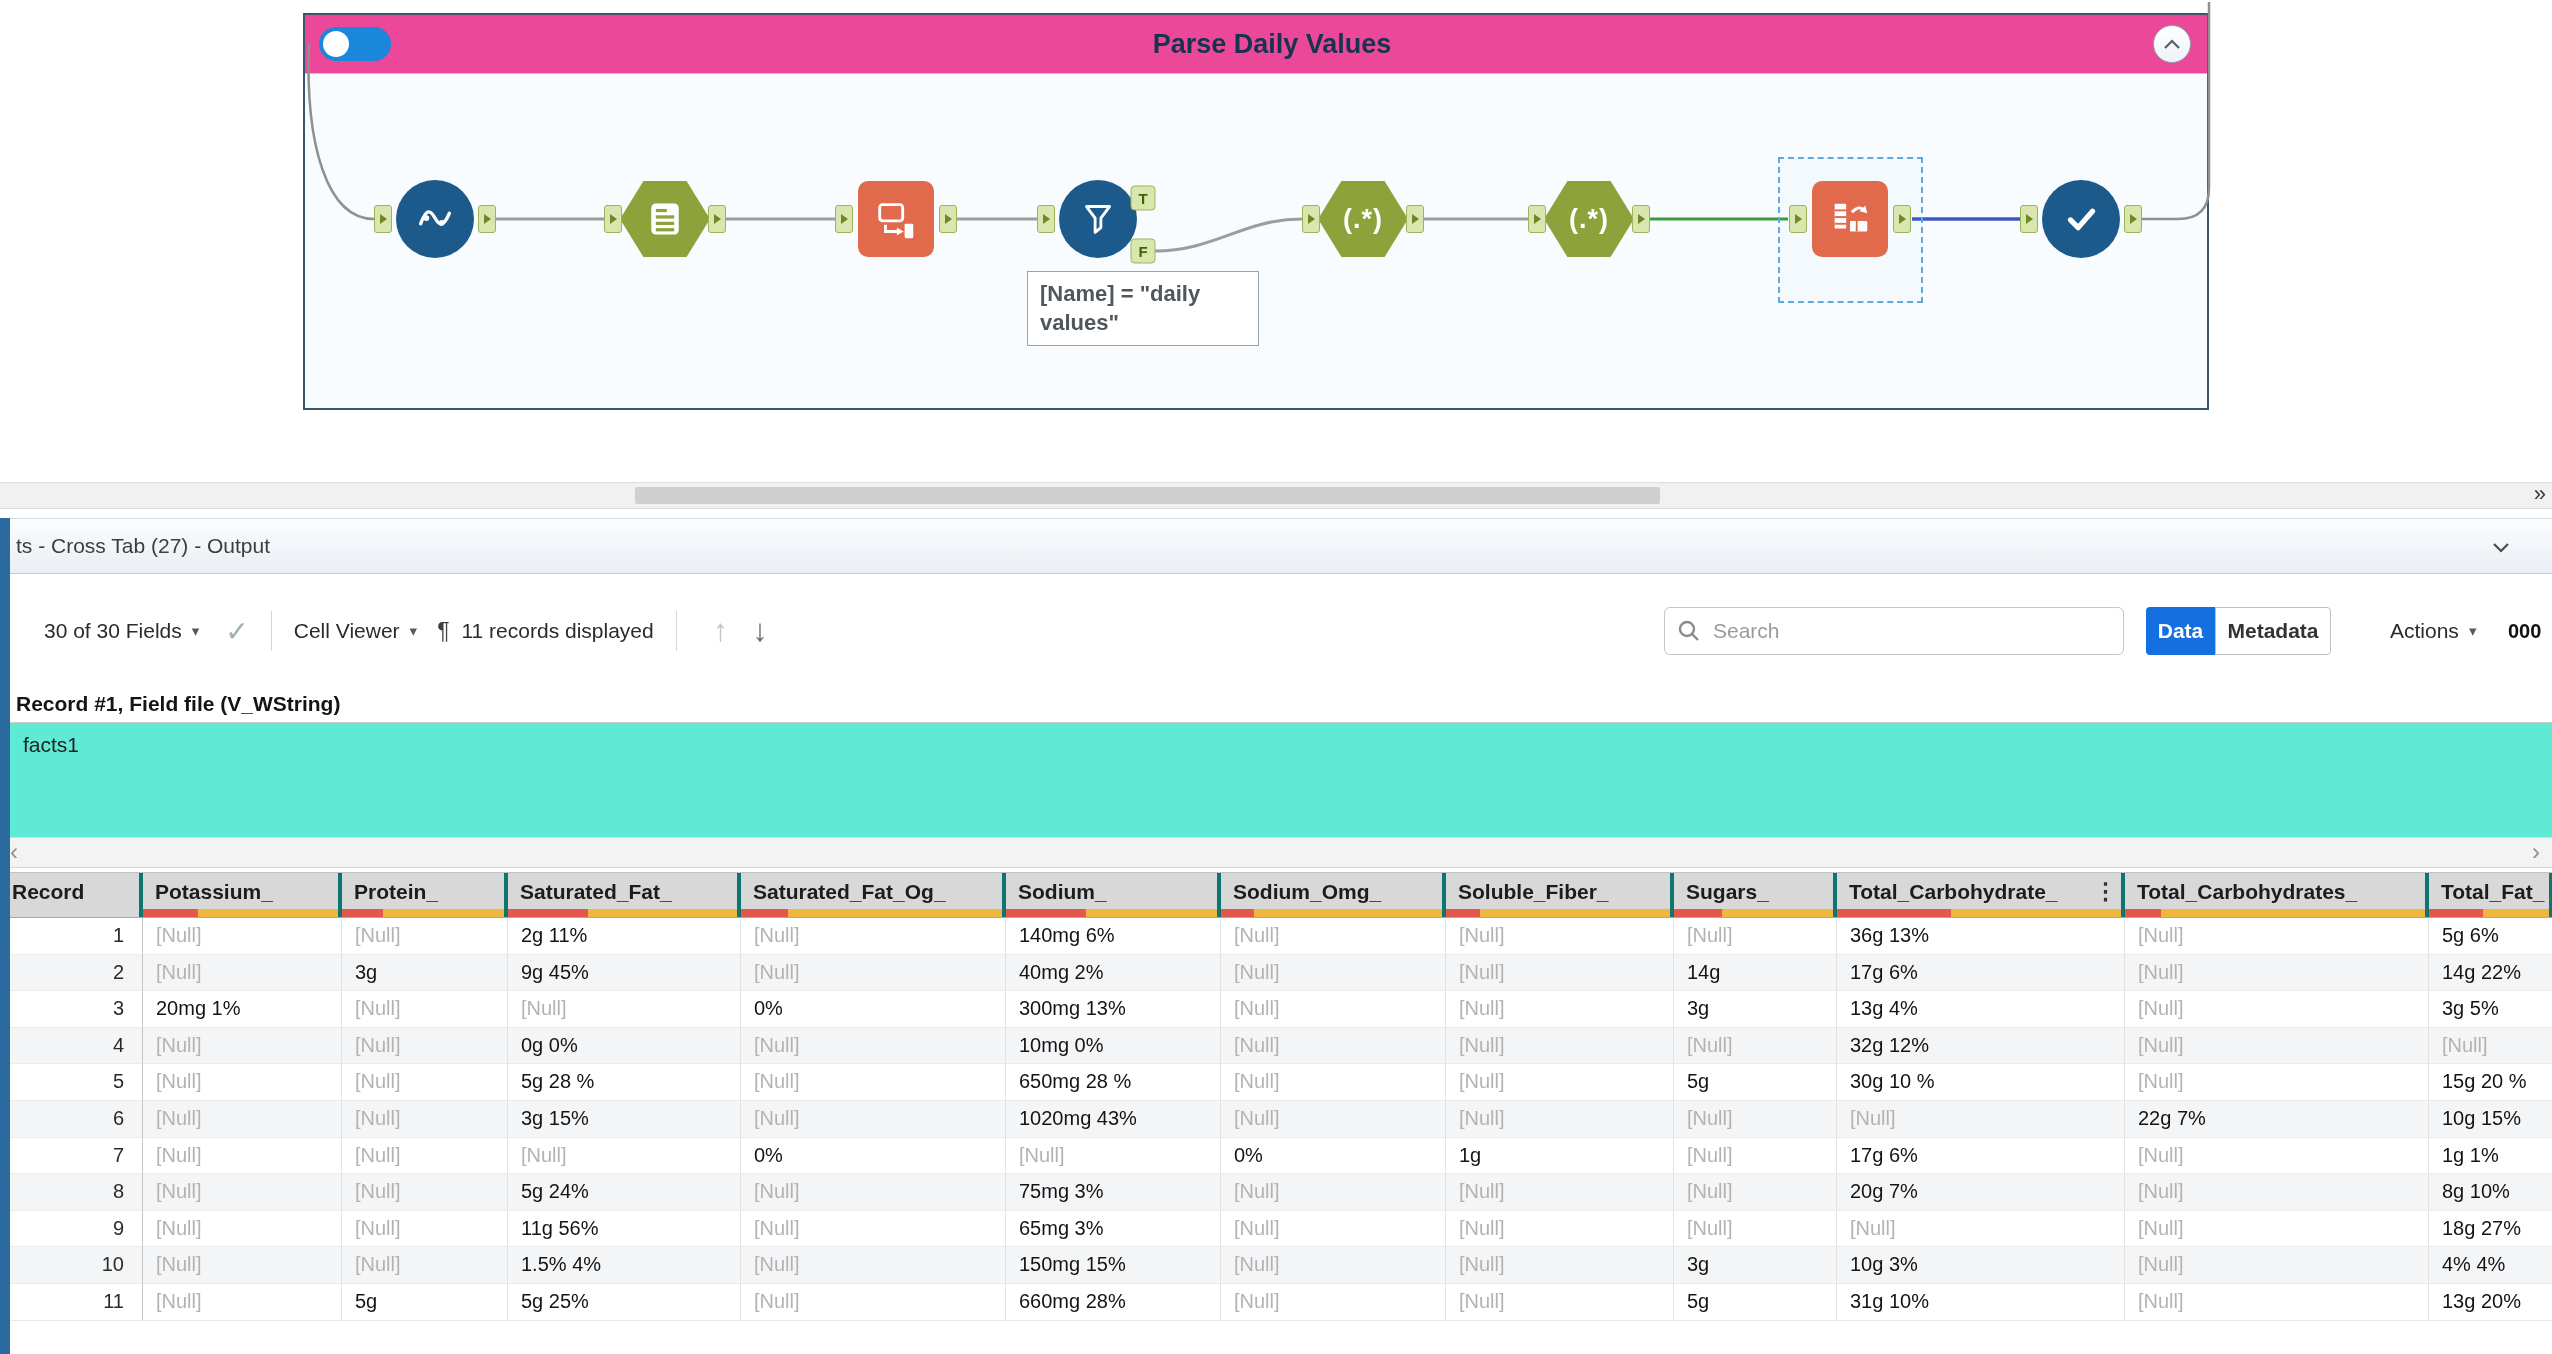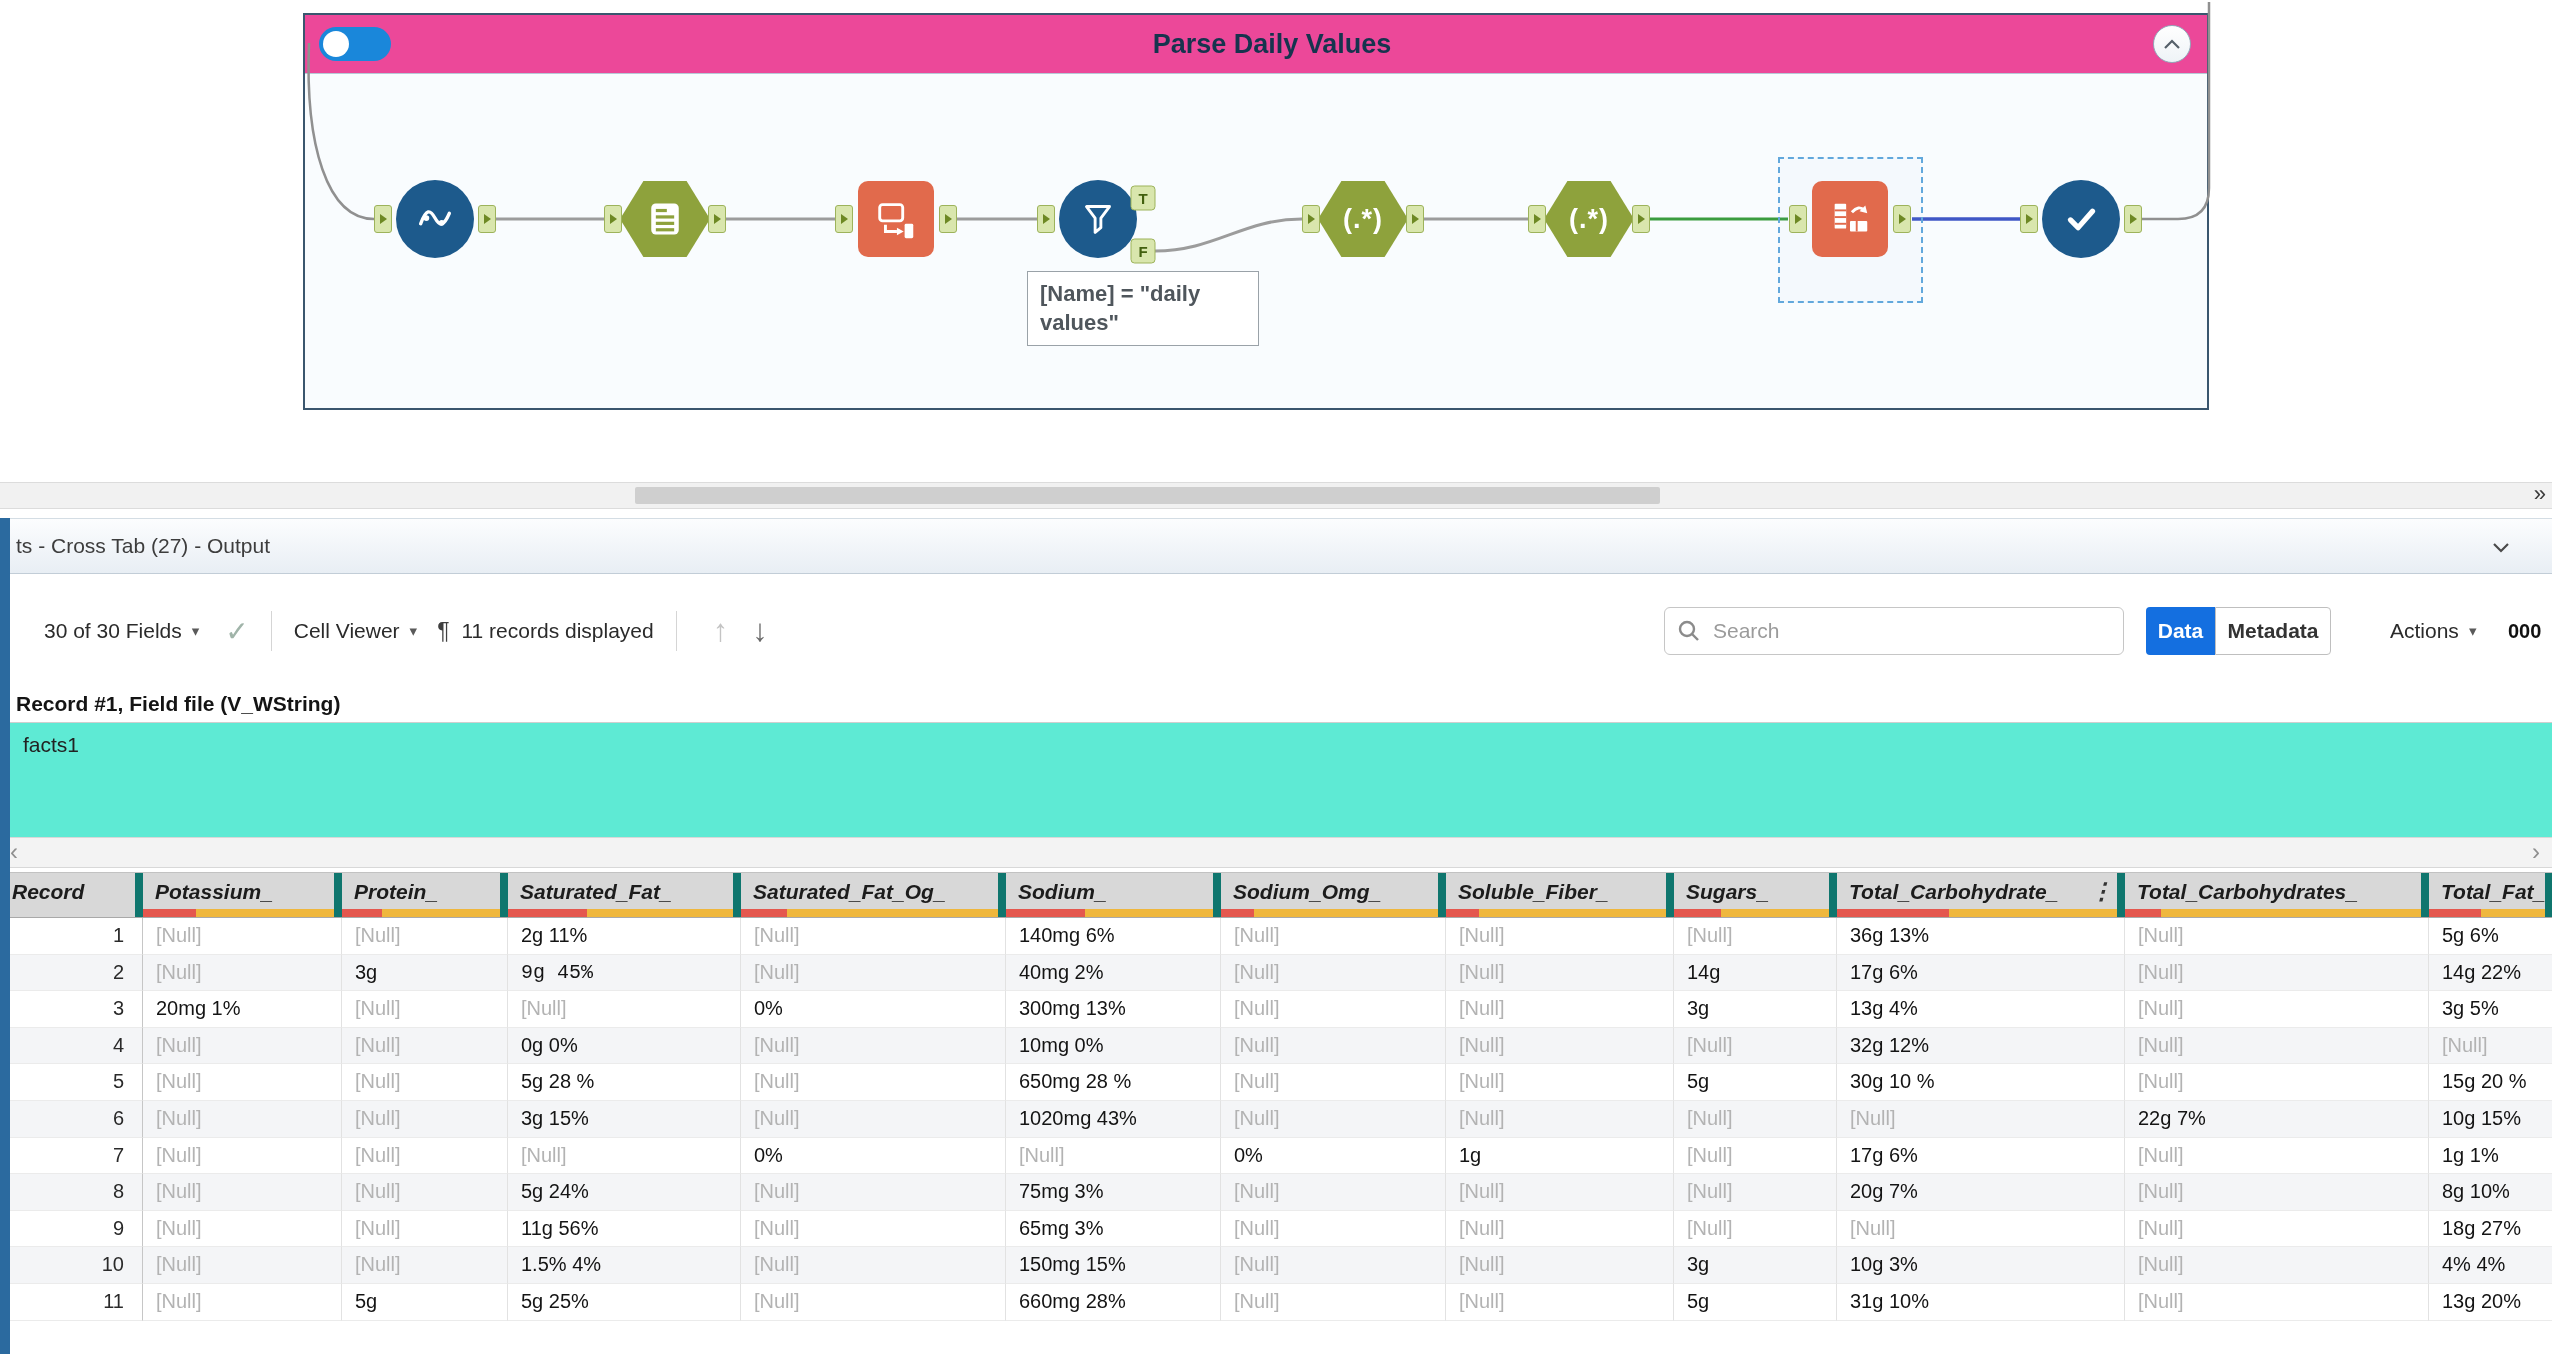--- a/index.html
+++ b/index.html
@@ -82,21 +82,21 @@
                  border-top:1px solid #cfcfcf; font-size:21px; color:#222; padding:10px 0 0 23px; }
   .cell-scrollbar { position:absolute; left:0; top:837px; width:2552px; height:31px; background:#f3f3f3;
                     border-top:1px solid #d8d8d8; border-bottom:1px solid #d8d8d8; }
   .cs-left  { position:absolute; left:10px; top:0px; color:#8f8f8f; font-size:24px; }
   .cs-right { position:absolute; right:12px; top:0px; color:#8f8f8f; font-size:24px; }
 
   
   .grid { position:absolute; left:0; top:872px; width:2552px; height:482px; overflow:hidden;
           border-top:1px solid #c2c2c2; background:#fff; }
   .grid-header { display:flex; background:#d8d8d8; height:45px; border-bottom:1px solid #a9a9a9; }
-  .gh { display:flex; flex-direction:column; flex-shrink:0; border-right:8px solid #0f766e;font-style:italic; }
+  .gh { display:flex; flex-direction:column; flex-shrink:0; border-right:4px solid #0f766e; }
   .gh-label { flex:1; font-weight:bold; font-size:21px; color:#1c1c1c; padding:7px 4px 0 12px;
               white-space:nowrap; overflow:hidden; position:relative; }
   .col-menu { position:absolute; right:4px; top:5px; font-weight:bold; color:#333; font-size:23px; }
   .qbar { height:8px; display:flex; }
   .q-red { background:#e4574e; } .q-yellow { background:#efb73d; }
   .grid-row { display:flex; height:36.6px; background:#fff; }
   .grid-row.alt { background:#f4f5f7; }
   .gc { flex-shrink:0; padding:6px 4px 0 13px; font-size:20px; color:#141414; border-right:1px solid #e2e2e2;
         border-bottom:1px solid #ebebeb; white-space:nowrap; overflow:hidden; }
   .gc.rec { text-align:right; padding-right:18px; padding-left:0; color:#2a2a2a; border-right:1px solid #c6c6c6; }
@@ -403,21 +403,21 @@
         <div class="gc nul" style="width: 228px;">[Null]</div>
         <div class="gc nul" style="width: 163px;">[Null]</div>
         <div class="gc" style="width: 288px;">36g 13%</div>
         <div class="gc nul" style="width: 304px;">[Null]</div>
         <div class="gc" style="width: 124px;">5g 6%</div>
       </div>
       <div class="grid-row alt">
         <div class="gc rec" style="width: 143px;">2</div>
         <div class="gc nul" style="width: 199px;">[Null]</div>
         <div class="gc" style="width: 166px;">3g</div>
-        <div class="gc" style="width: 233px; font-family: Liberation Mono, monospace;">9g 45%</div>
+        <div class="gc" style="width: 233px;">9g 45%</div>
         <div class="gc nul" style="width: 265px;">[Null]</div>
         <div class="gc" style="width: 215px;">40mg 2%</div>
         <div class="gc nul" style="width: 225px;">[Null]</div>
         <div class="gc nul" style="width: 228px;">[Null]</div>
         <div class="gc" style="width: 163px;">14g</div>
         <div class="gc" style="width: 288px;">17g 6%</div>
         <div class="gc nul" style="width: 304px;">[Null]</div>
         <div class="gc" style="width: 124px;">14g 22%</div>
       </div>
       <div class="grid-row">

